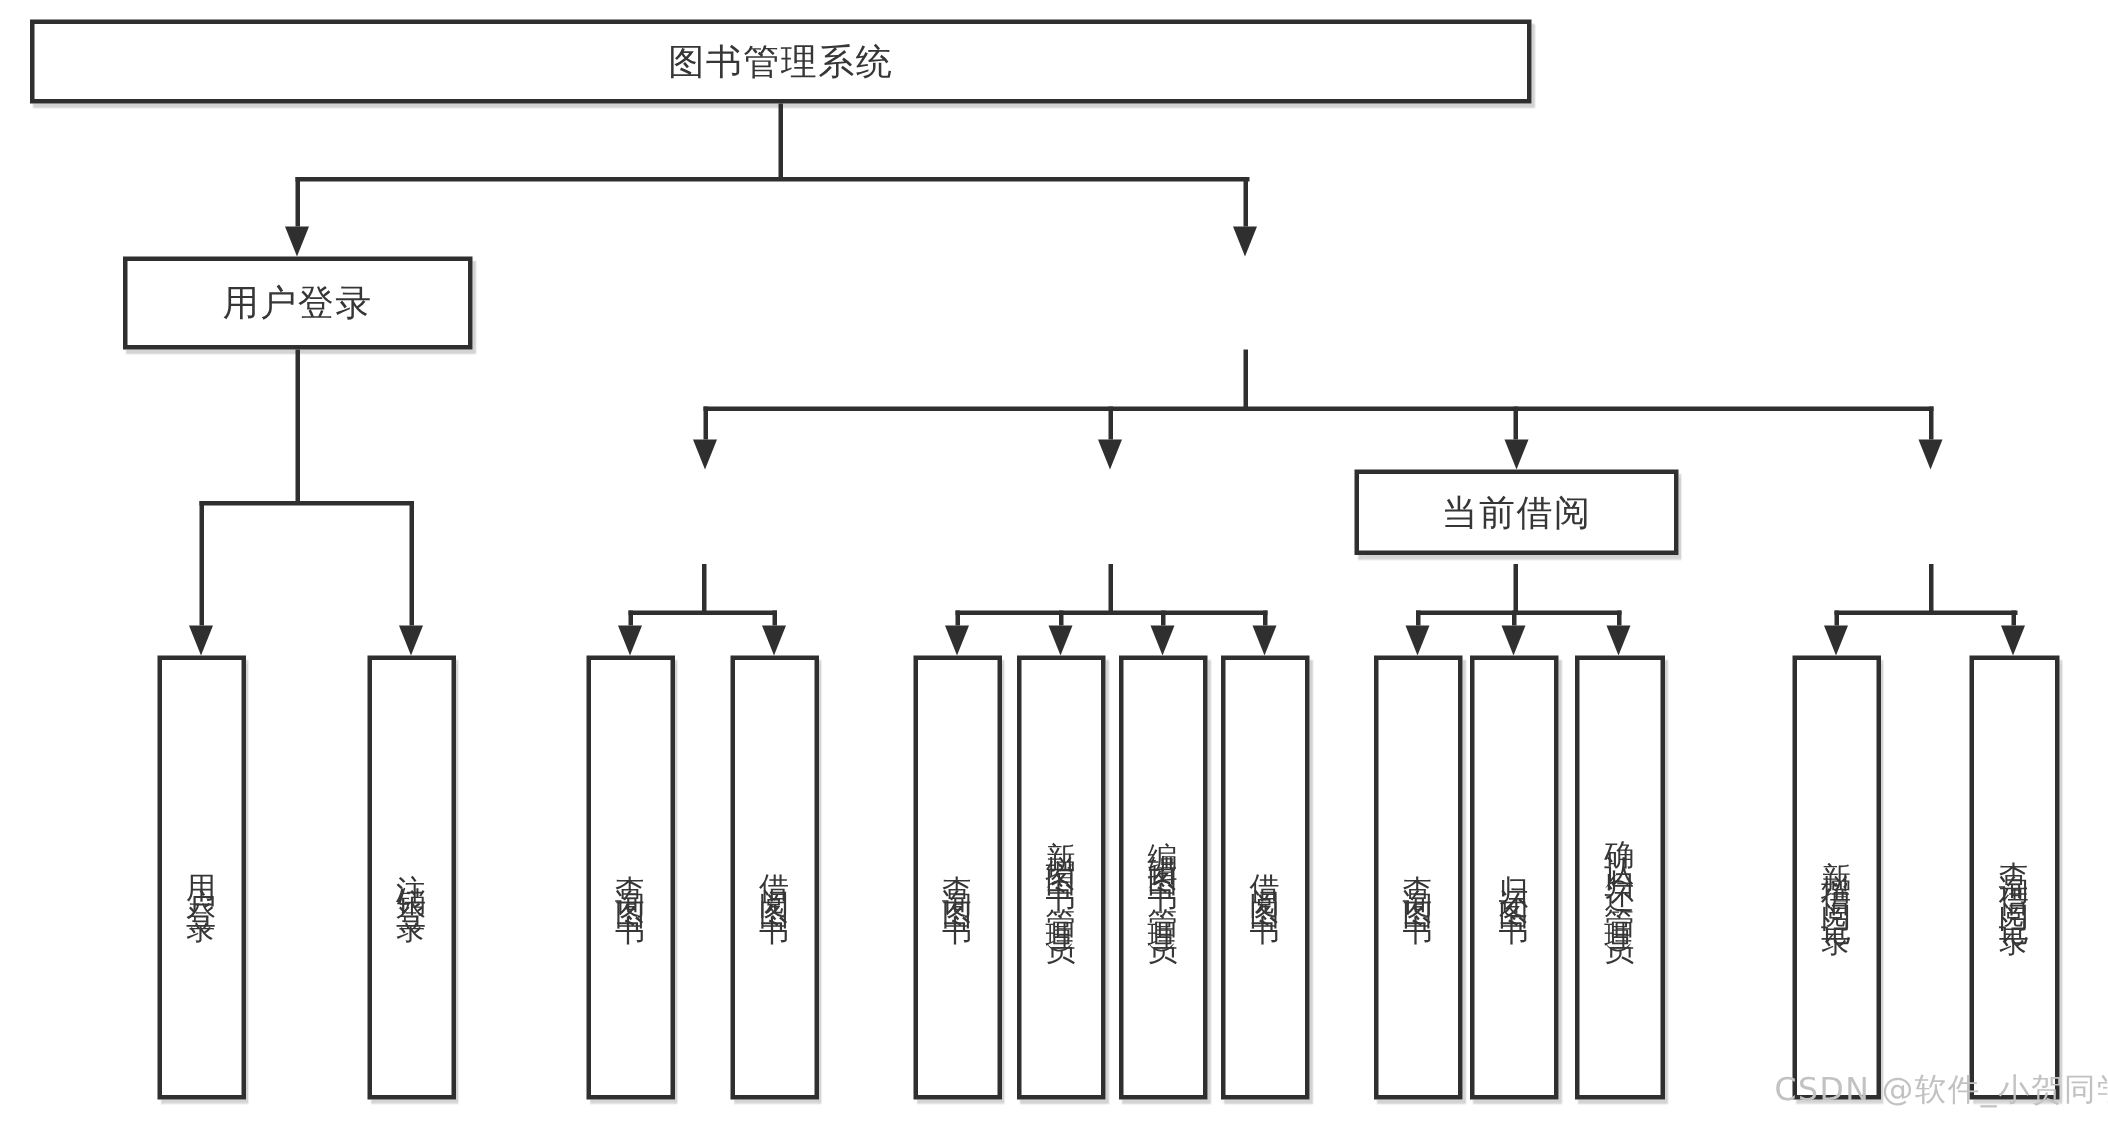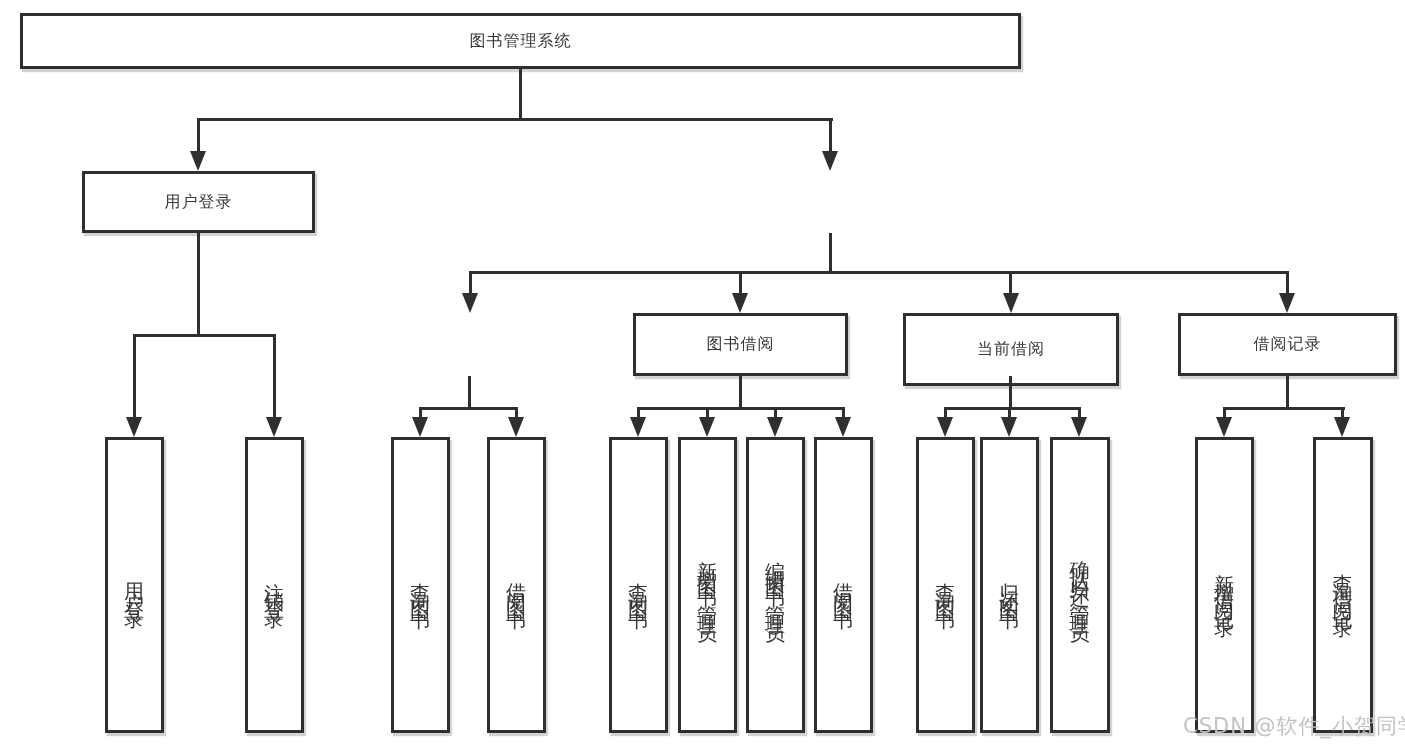--- a/index.html
+++ b/index.html
@@ -12,21 +12,21 @@
   }
   .box{
     position:absolute;
     box-sizing:border-box;
     border:3px solid #2f2f2f;
     background:#ffffff;
     display:flex;align-items:center;justify-content:center;
     color:#363636;
     box-shadow:2px 3px 1px rgba(130,130,130,0.35);
   }
-  .hlabel{font-size:16px;letter-spacing:1px;white-space:nowrap;}
+  .hlabel{font-size:24px;letter-spacing:1px;white-space:nowrap;}
   .vtext{
     writing-mode:vertical-rl;
     text-orientation:mixed;
     font-size:20px;
     letter-spacing:9px;
     line-height:1;
   }
   .hline,.vline{position:absolute;background:#2f2f2f;}
   .hline{height:3px;}
   .vline{width:3px;}
@@ -77,28 +77,22 @@
   <div class="hline" style="left:469px;top:271px;width:820px;"></div>
   <div class="vline" style="left:469px;top:271px;height:22px;"></div>
   <div class="arrow" style="left:462px;top:293px;"></div>
   <div class="vline" style="left:739px;top:271px;height:22px;"></div>
   <div class="arrow" style="left:732px;top:293px;"></div>
   <div class="vline" style="left:1009px;top:271px;height:22px;"></div>
   <div class="arrow" style="left:1003px;top:293px;"></div>
   <div class="vline" style="left:1286px;top:271px;height:22px;"></div>
   <div class="arrow" style="left:1279px;top:293px;"></div>
 
-  <div class="box" style="left:633px;top:313px;width:215px;height:63px;">
-    <span class="hlabel">图书借阅</span>
-  </div>
-  <div class="box" style="left:903px;top:313px;width:216px;height:73px;">
+  <div class="box" style="left:903px;top:313px;width:216px;height:57px;">
     <span class="hlabel">当前借阅</span>
-  </div>
-  <div class="box" style="left:1178px;top:313px;width:219px;height:63px;">
-    <span class="hlabel">借阅记录</span>
   </div>
 
   <div class="vline" style="left:468px;top:376px;height:32px;"></div>
   <div class="hline" style="left:419px;top:407px;width:99px;"></div>
   <div class="vline" style="left:419px;top:407px;height:10px;"></div>
   <div class="arrow" style="left:412px;top:417px;"></div>
   <div class="vline" style="left:515px;top:407px;height:10px;"></div>
   <div class="arrow" style="left:508px;top:417px;"></div>
 
   <div class="vline" style="left:739px;top:376px;height:32px;"></div>

